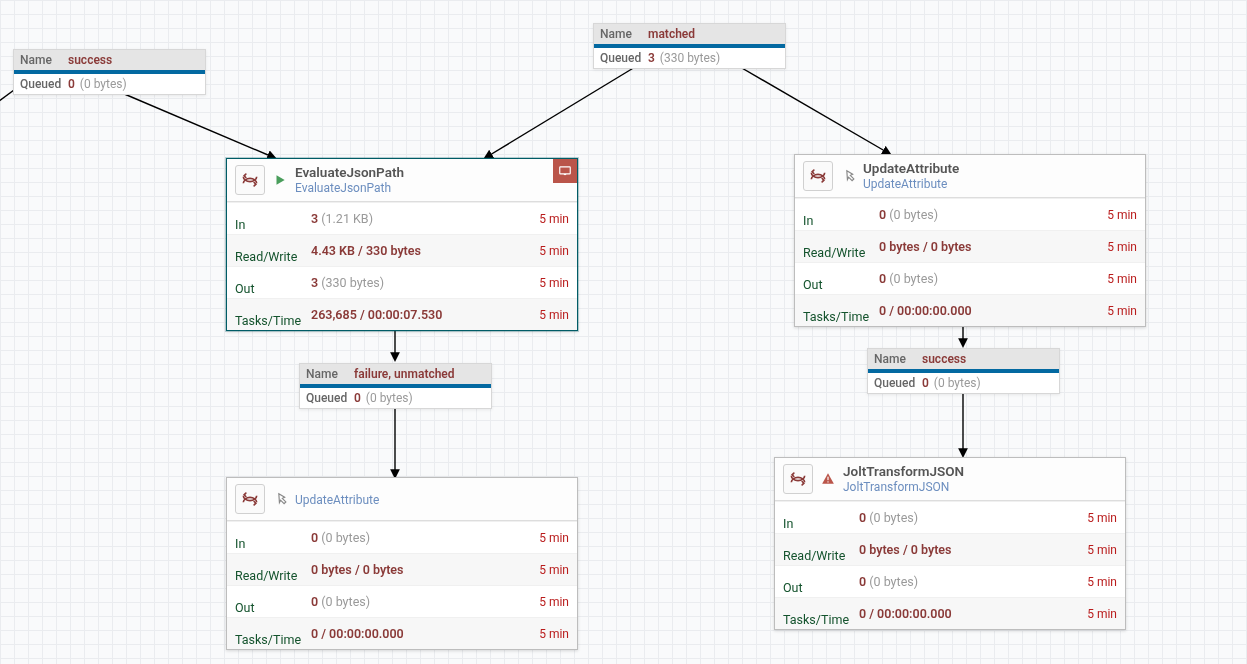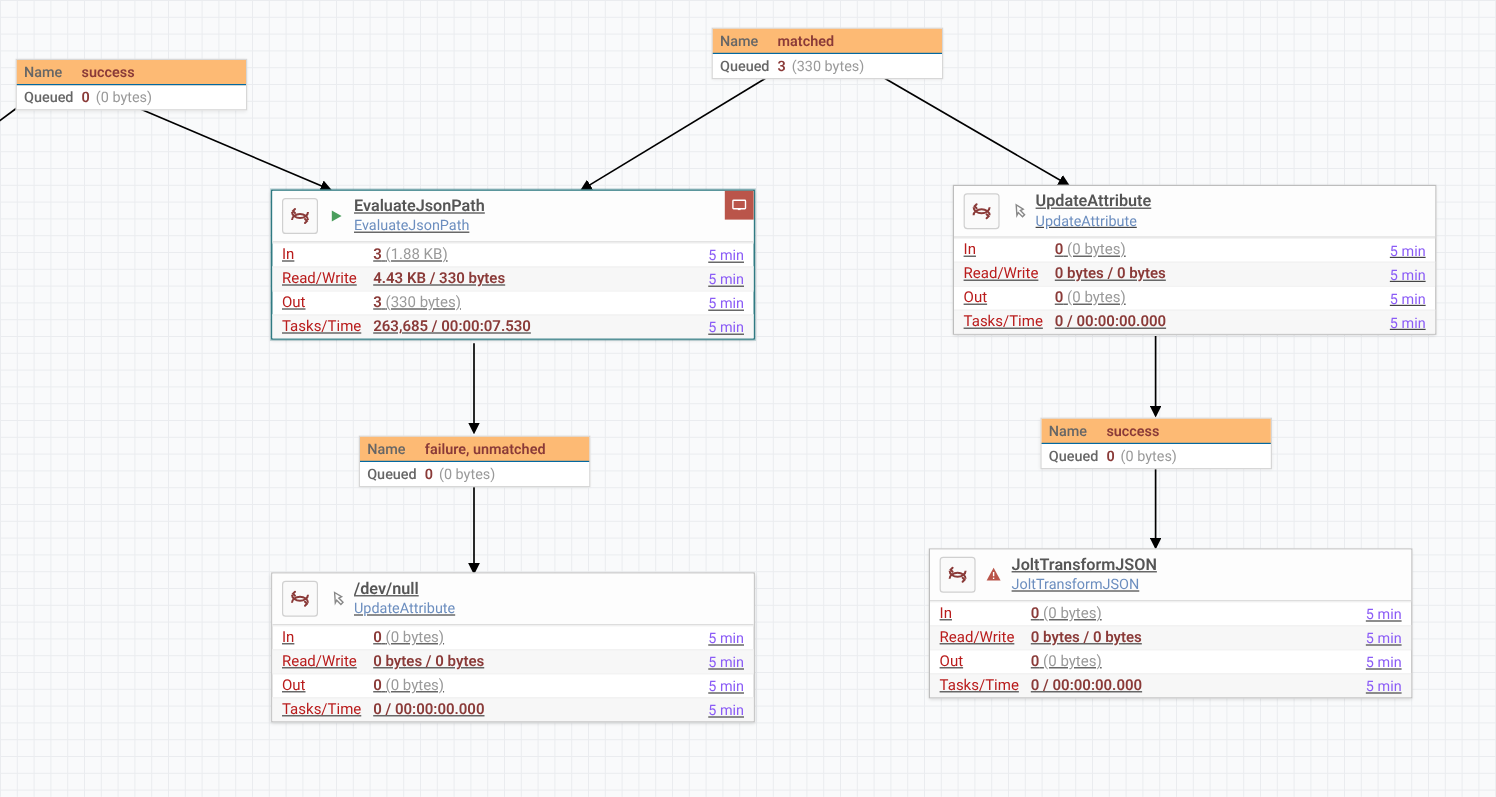--- a/index.html
+++ b/index.html
@@ -39,34 +39,33 @@
     box-shadow: 0 1px 3px rgba(0,0,0,0.08);
     width: 193px;
     box-sizing: border-box;
   }
   .conn-row {
     display: flex;
     padding: 3px 6px;
     gap: 6px;
     font-size: 12px;
   }
-  .conn-row.name { background: #fdba74; border-bottom: 1px solid #0369a1; }
+  .conn-row.name { background: #e5e5e5; border-bottom: 4px solid #0369a1; }
   .conn-row .k { color: #666; font-weight: 500; min-width: 42px; }
   .conn-row .v-primary { color: #8a3a38; font-weight: 600; }
   .conn-row .v-secondary { color: #9a9a9a; margin-left: 2px; }
 
   
   .processor {
     position: absolute;
-    width: 403px;
+    width: 352px;
     background: #fff;
     border: 1px solid #bdbdbd;
     box-shadow: 0 1px 3px rgba(0,0,0,0.15);
     box-sizing: border-box;
-    text-decoration: underline;
   }
   .processor.selected {
     border: 1px solid #005c66;
     box-shadow: 0 0 0 1px rgba(0,92,102,0.25), 0 1px 3px rgba(0,0,0,0.15);
   }
   .processor .header {
     display: flex;
     align-items: center;
     padding: 6px 8px 6px 8px;
     gap: 8px;
@@ -105,30 +104,31 @@
   .processor .stats { font-size: 12.5px; }
   .processor .stats .row {
     display: flex;
     align-items: center;
     padding: 2px 8px;
     border-top: 1px solid #f0f0f0;
   }
   .processor .stats .row:nth-child(even){ background:#f7f7f7;}
   .processor .stats .row .label {
     width: 76px;
-    color: #b91c1c;
+    color: #14532d;
     flex: 0 0 76px;
+    margin-top: 12px;
   }
   .processor .stats .row .value {
     flex: 1;
   }
   .processor .stats .row .value .num { color:#8a3a38; font-weight:600;}
   .processor .stats .row .value .sec { color:#9a9a9a; }
   .processor .stats .row .time {
-    color: #8b5cf6;
+    color: #b91c1c;
     font-size: 12px;
     flex: 0 0 auto;
     text-align: right;
   }
 
   
   .play-icon { fill:#4a9e5c; }
 </style>
 </head>
 <body>
@@ -229,21 +229,21 @@
       <div class="corner-btn">
         <svg viewBox="0 0 24 24">
             <rect x="3" y="5" width="18" height="12" rx="1" fill="none" stroke="#fff" stroke-width="2"></rect>
             <rect x="10" y="17" width="4" height="2"></rect>
           </svg>
       </div>
     </div>
     <div class="stats">
       <div class="row">
         <span class="label">In</span>
-        <span class="value"><span class="num">3</span> <span class="sec">(1.88 KB)</span></span>
+        <span class="value"><span class="num">3</span> <span class="sec">(1.21 KB)</span></span>
         <span class="time">5 min</span>
       </div>
       <div class="row">
         <span class="label">Read/Write</span>
         <span class="value"><span class="num">4.43 KB / 330 bytes</span></span>
         <span class="time">5 min</span>
       </div>
       <div class="row">
         <span class="label">Out</span>
         <span class="value"><span class="num">3</span> <span class="sec">(330 bytes)</span></span>
@@ -310,21 +310,20 @@
           <path d="M7 5 l-2 2 2 2" stroke-linecap="round"></path>
             <path d="M17 19 l2 -2 -2 -2" stroke-linecap="round"></path>
         </svg>
       </span>
       <span class="status-icon">
         <svg viewBox="0 0 24 24" fill="none" stroke="#888" stroke-width="2">
             <path d="M10 3 l10 6 -4 2 6 6 -3 3 -6 -6 -2 4 z"></path>
           </svg>
       </span>
       <div class="title-wrap">
-        <div class="title">/dev/null</div>
         <div class="subtype">UpdateAttribute</div>
       </div>
     </div>
     <div class="stats">
       <div class="row">
         <span class="label">In</span>
         <span class="value"><span class="num">0</span> <span class="sec">(0 bytes)</span></span>
         <span class="time">5 min</span>
       </div>
       <div class="row">

